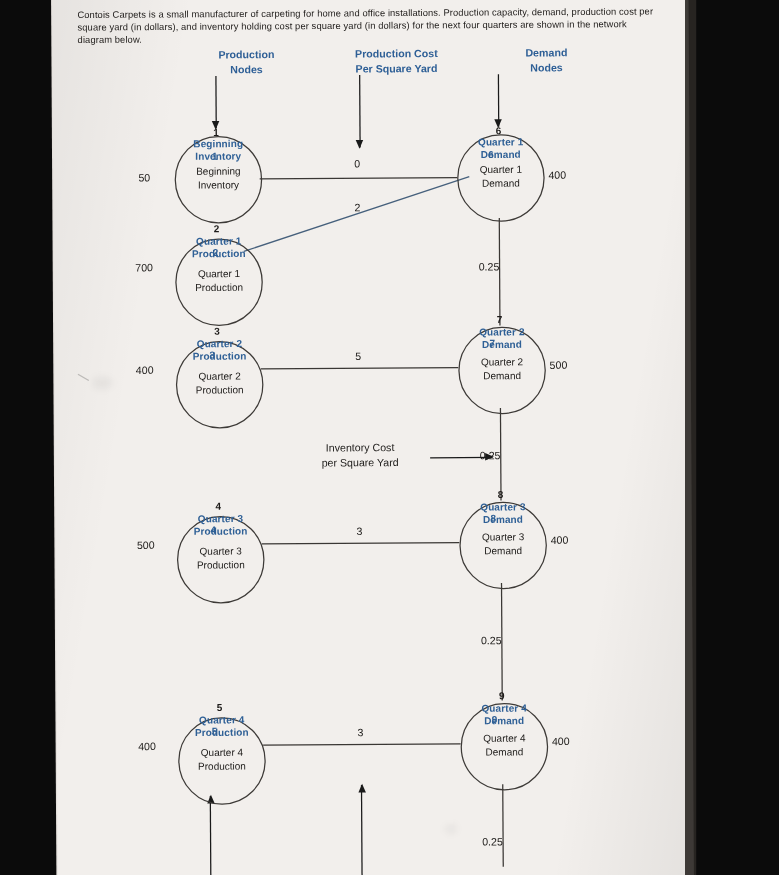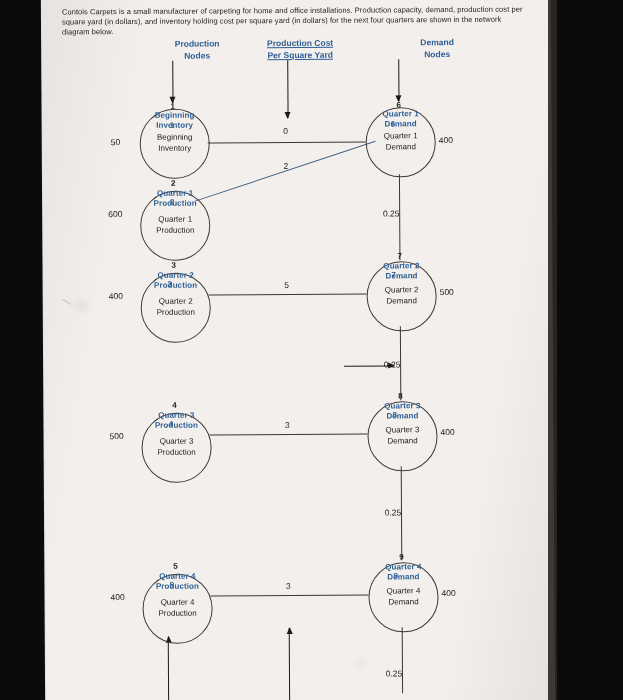--- a/index.html
+++ b/index.html
@@ -65,21 +65,21 @@
 
   .colhead {
     position: absolute;
     text-align: center;
     font-size: 8.5px;
     line-height: 12px;
     color: #2e5f96;
     font-weight: 600;
   }
   .colhead.c1 { left: 100px; top: 37px; width: 110px; }
-  .colhead.c2 { left: 198px; top: 37px; width: 120px; text-decoration: underline; }
+  .colhead.c2 { left: 215px; top: 37px; width: 120px; }
   .colhead.c3 { left: 340px; top: 37px; width: 110px; }
 
   .arrow-down {
     position: absolute;
     width: 1px;
     background: #1a1a1a;
   }
   .arrow-down:after {
     content: "";
     position: absolute;
@@ -257,21 +257,21 @@
     <div class="node" style="left:97px; top:190px;">
       <div class="l1">Quarter 1</div>
       <div class="l2">Production</div>
     </div>
     <div class="nodenum" style="left:128px; top:178px;">2</div>
     <div class="blue" style="left:96px; top:188px; width:72px;">
       <div>Quarter 1</div>
       <div>Production</div>
     </div>
     <div class="bluenum" style="left:127px; top:197px;">2</div>
-    <div class="sidenum" style="left:65px; top:208px;">600</div>
+    <div class="sidenum" style="left:65px; top:208px;">700</div>
 
     <div class="node" style="left:97px; top:272px;">
       <div class="l1">Quarter 2</div>
       <div class="l2">Production</div>
     </div>
     <div class="nodenum" style="left:128px; top:260px;">3</div>
     <div class="blue" style="left:96px; top:270px; width:72px;">
       <div>Quarter 2</div>
       <div>Production</div>
     </div>
@@ -354,19 +354,23 @@
     <div class="edgelabel" style="left:228px; top:161px; width:30px;">2</div>
     <div class="edgelabel" style="left:228px; top:280px; width:30px;">5</div>
     <div class="edgelabel" style="left:228px; top:420px; width:30px;">3</div>
     <div class="edgelabel" style="left:228px; top:581px; width:30px;">3</div>
 
     <div class="edgelabel" style="left:333px; top:209px; width:30px;">0.25</div>
     <div class="edgelabel" style="left:333px; top:360px; width:30px;">0.25</div>
     <div class="edgelabel" style="left:333px; top:508px; width:30px;">0.25</div>
     <div class="edgelabel" style="left:333px; top:669px; width:30px;">0.25</div>
 
+    <div class="invcost">
+      <div>Inventory Cost</div>
+      <div>per Square Yard</div>
+    </div>
     <div class="invcost-arrow"></div>
 
     <div class="smudge" style="left:30px; top:300px; width:16px; height:10px;"></div>
     <div class="smudge" style="left:310px; top:660px; width:10px; height:7px;"></div>
     <div class="scratch" style="left:18px; top:300px; width:10px; height:1px; transform: rotate(30deg);"></div>
   </div>
 </div>
 
 </body></html>

